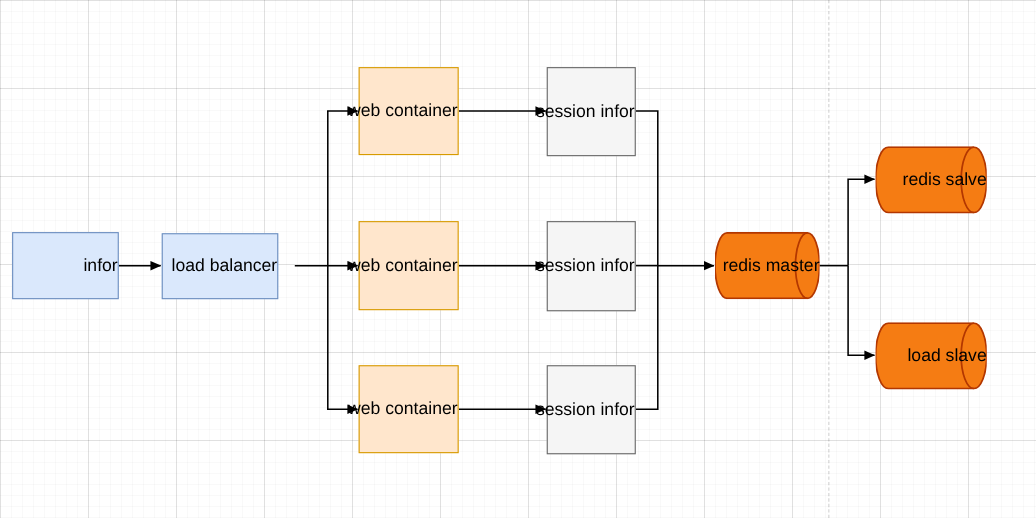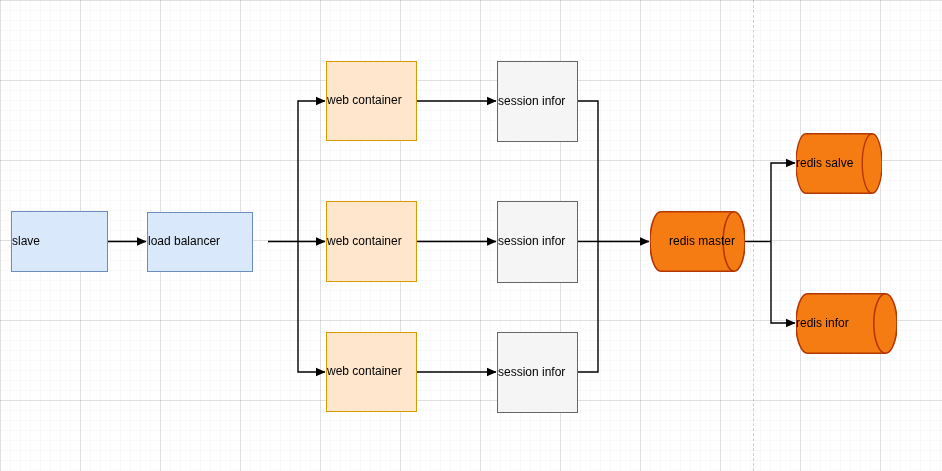--- a/index.html
+++ b/index.html
@@ -31,22 +31,22 @@
     left: 0; top: 0;
     width: 942px;
     height: 471px;
     pointer-events: none;
   }
   .node {
     position: absolute;
     box-sizing: border-box;
     display: flex;
     align-items: center;
-    justify-content: flex-start;
-    font-size: 12px;
+    justify-content: flex-end;
+    font-size: 16px;
     color: #000000;
     line-height: 1.1;
     white-space: nowrap;
   }
   .node .label {
     position: relative;
     z-index: 3;
   }
   .box-blue {
     background: #dae8fc;
@@ -112,21 +112,21 @@
 
     <g stroke="#000000" stroke-width="1.4" fill="none">
       <path d="M 578 101 L 598 101 L 598 241.5"></path>
       <path d="M 578 241.5 L 598 241.5"></path>
       <path d="M 578 372 L 598 372 L 598 241.5"></path>
       <path d="M 745 241.5 L 771 241.5"></path>
     </g>
   </svg>
 
   <div class="node box-blue" id="n-client" style="left: 11px; top: 211px; width: 97px; height: 61px;">
-    <span class="label">slave</span>
+    <span class="label">infor</span>
   </div>
 
   <div class="node box-blue" id="n-load_balancer" style="left: 147px; top: 212px; width: 106px; height: 60px;">
     <span class="label">load balancer</span>
   </div>
 
   <div class="node box-orange" id="n-web_container_top" style="left: 326px; top: 61px; width: 91px; height: 80px;">
     <span class="label">web container</span>
   </div>
 
@@ -151,29 +151,29 @@
   </div>
 
   <div class="node cyl" id="n-redis_master" style="left: 650px; top: 211px; width: 95px; height: 61px; padding-left: 19px;">
       <svg viewBox="0 0 95 61" preserveAspectRatio="none">
         <path d="M 10.93 0.8 L 84.08 0.8 A 10.93 29.70 0 0 1 84.08 60.20 L 10.93 60.20 A 10.93 29.70 0 0 1 10.93 0.8 Z" fill="#f57c13" stroke="#b33700" stroke-width="1.6" stroke-linejoin="round"></path>
         <path d="M 84.08 0.8 A 10.93 29.70 0 0 0 84.08 60.20" fill="none" stroke="#b33700" stroke-width="1.6"></path>
       </svg>
     <span class="label">redis master</span>
   </div>
 
-  <div class="node cyl" id="n-redis_salve" style="left: 796px; top: 133px; width: 86px; height: 61px;">
+  <div class="node cyl" id="n-redis_salve" style="left: 796px; top: 133px; width: 101px; height: 61px;">
       <svg viewBox="0 0 101 61" preserveAspectRatio="none">
         <path d="M 11.62 0.8 L 89.39 0.8 A 11.62 29.70 0 0 1 89.39 60.20 L 11.62 60.20 A 11.62 29.70 0 0 1 11.62 0.8 Z" fill="#f57c13" stroke="#b33700" stroke-width="1.6" stroke-linejoin="round"></path>
         <path d="M 89.39 0.8 A 11.62 29.70 0 0 0 89.39 60.20" fill="none" stroke="#b33700" stroke-width="1.6"></path>
       </svg>
     <span class="label">redis salve</span>
   </div>
 
   <div class="node cyl" id="n-redis_slave" style="left: 796px; top: 293px; width: 101px; height: 61px;">
       <svg viewBox="0 0 101 61" preserveAspectRatio="none">
         <path d="M 11.62 0.8 L 89.39 0.8 A 11.62 29.70 0 0 1 89.39 60.20 L 11.62 60.20 A 11.62 29.70 0 0 1 11.62 0.8 Z" fill="#f57c13" stroke="#b33700" stroke-width="1.6" stroke-linejoin="round"></path>
         <path d="M 89.39 0.8 A 11.62 29.70 0 0 0 89.39 60.20" fill="none" stroke="#b33700" stroke-width="1.6"></path>
       </svg>
-    <span class="label">redis infor</span>
+    <span class="label">load slave</span>
   </div>
 
 </div>
 
 </body></html>

